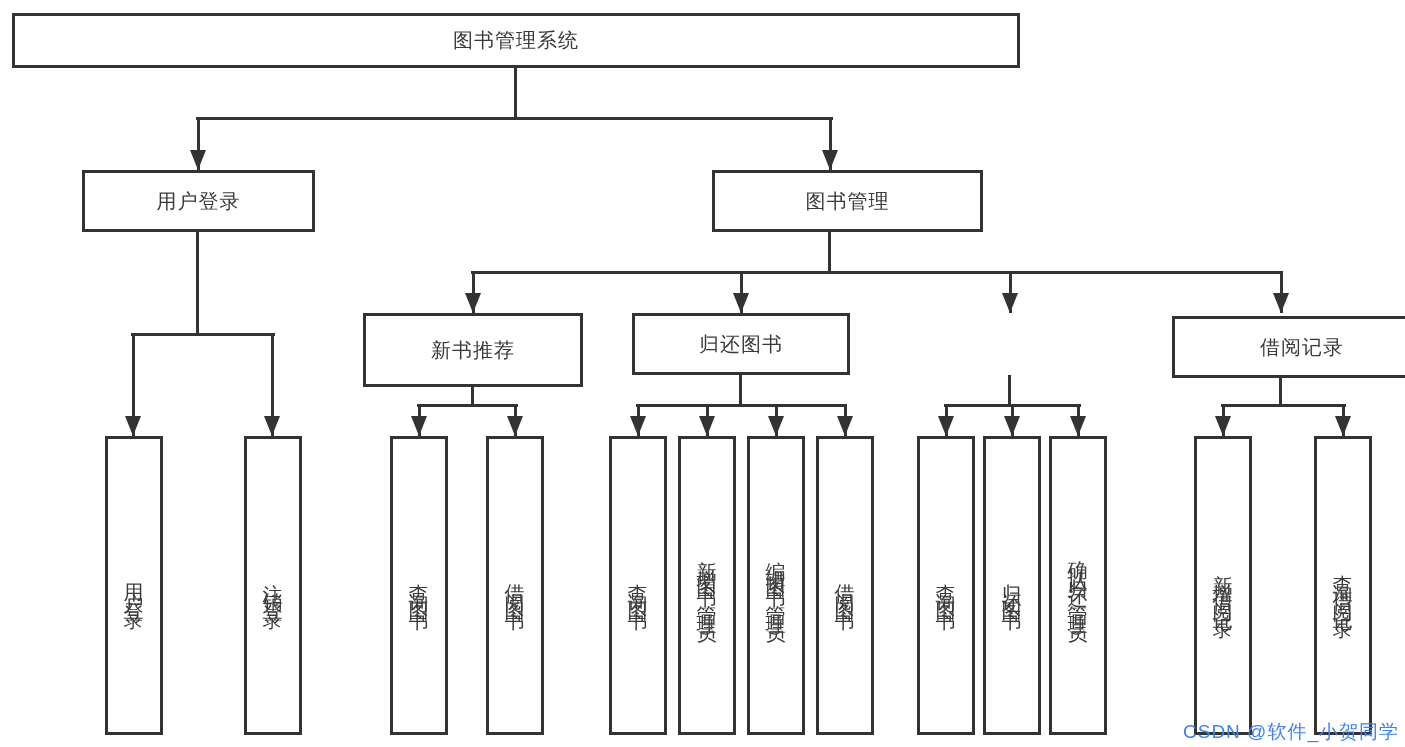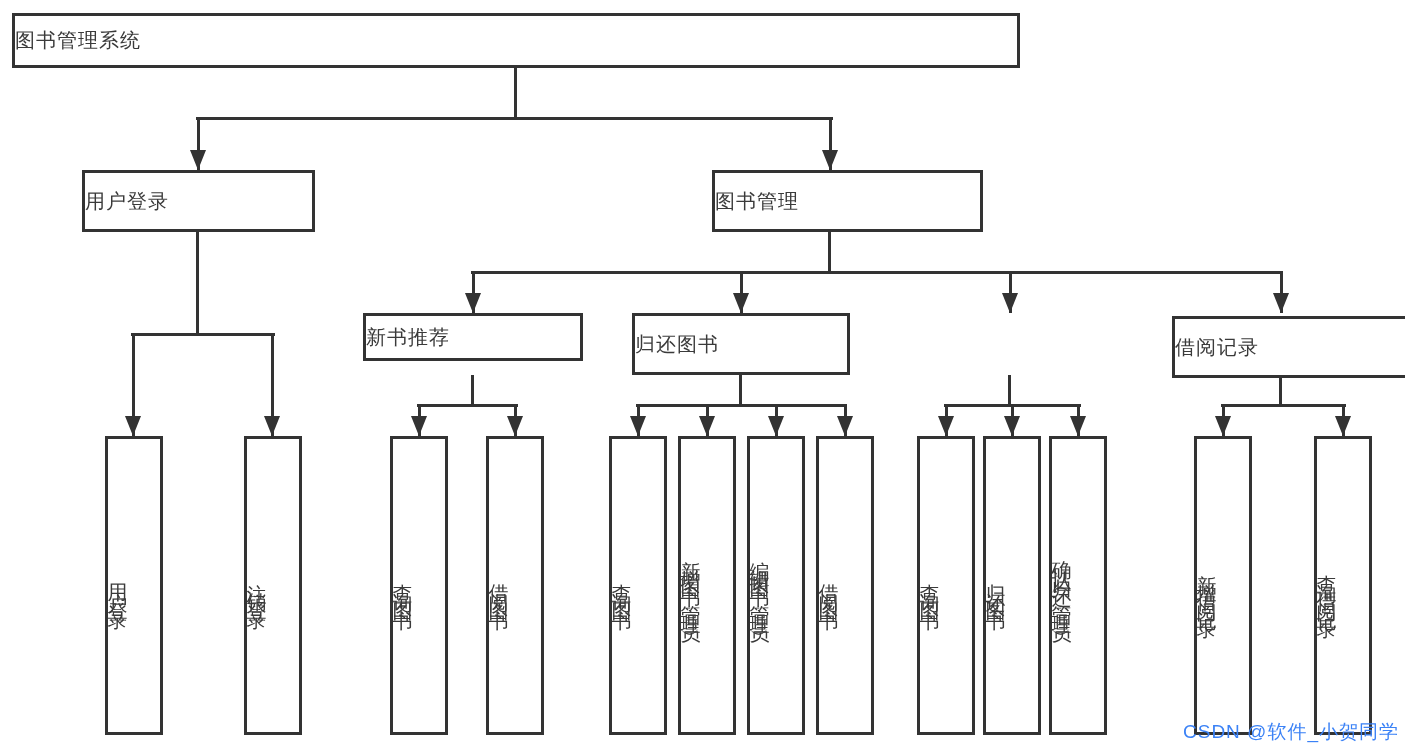--- a/index.html
+++ b/index.html
@@ -2,21 +2,21 @@
 <html><head>
 <meta charset="utf-8">
 <style>
   html,body{margin:0;padding:0;background:#ffffff;}
   .stage{
     position:relative;width:1405px;height:747px;background:#ffffff;overflow:hidden;
     font-family:"Liberation Sans","DejaVu Sans",sans-serif;
   }
   .box{
     position:absolute;box-sizing:border-box;border:3px solid #333333;background:#ffffff;
-    display:flex;align-items:center;z-index:2;
+    display:flex;align-items:center;justify-content:center;z-index:2;
   }
   .hbox span{
     font-size:20px;color:#3a3a3a;letter-spacing:1px;white-space:nowrap;
   }
   .vbox span{
     writing-mode:vertical-rl;text-orientation:mixed;
     font-size:20px;color:#3a3a3a;letter-spacing:9px;line-height:1;
   }
   .cline{position:absolute;background:#333333;z-index:1;}
   .arrow{position:absolute;width:16px;z-index:1;}
@@ -43,21 +43,21 @@
   </div>
 
   <div class="box hbox" style="left:82px;top:170px;width:233px;height:62px">
     <span>用户登录</span>
   </div>
 
   <div class="box hbox" style="left:712px;top:170px;width:271px;height:62px">
     <span>图书管理</span>
   </div>
 
-  <div class="box hbox" style="left:363px;top:313px;width:220px;height:48px">
+  <div class="box hbox" style="left:363px;top:313px;width:220px;height:74px">
     <span>新书推荐</span>
   </div>
 
   <div class="box hbox" style="left:632px;top:313px;width:218px;height:62px">
     <span>归还图书</span>
   </div>
 
 
   <div class="box hbox" style="left:1172px;top:316px;width:260px;height:62px">
     <span>借阅记录</span>

